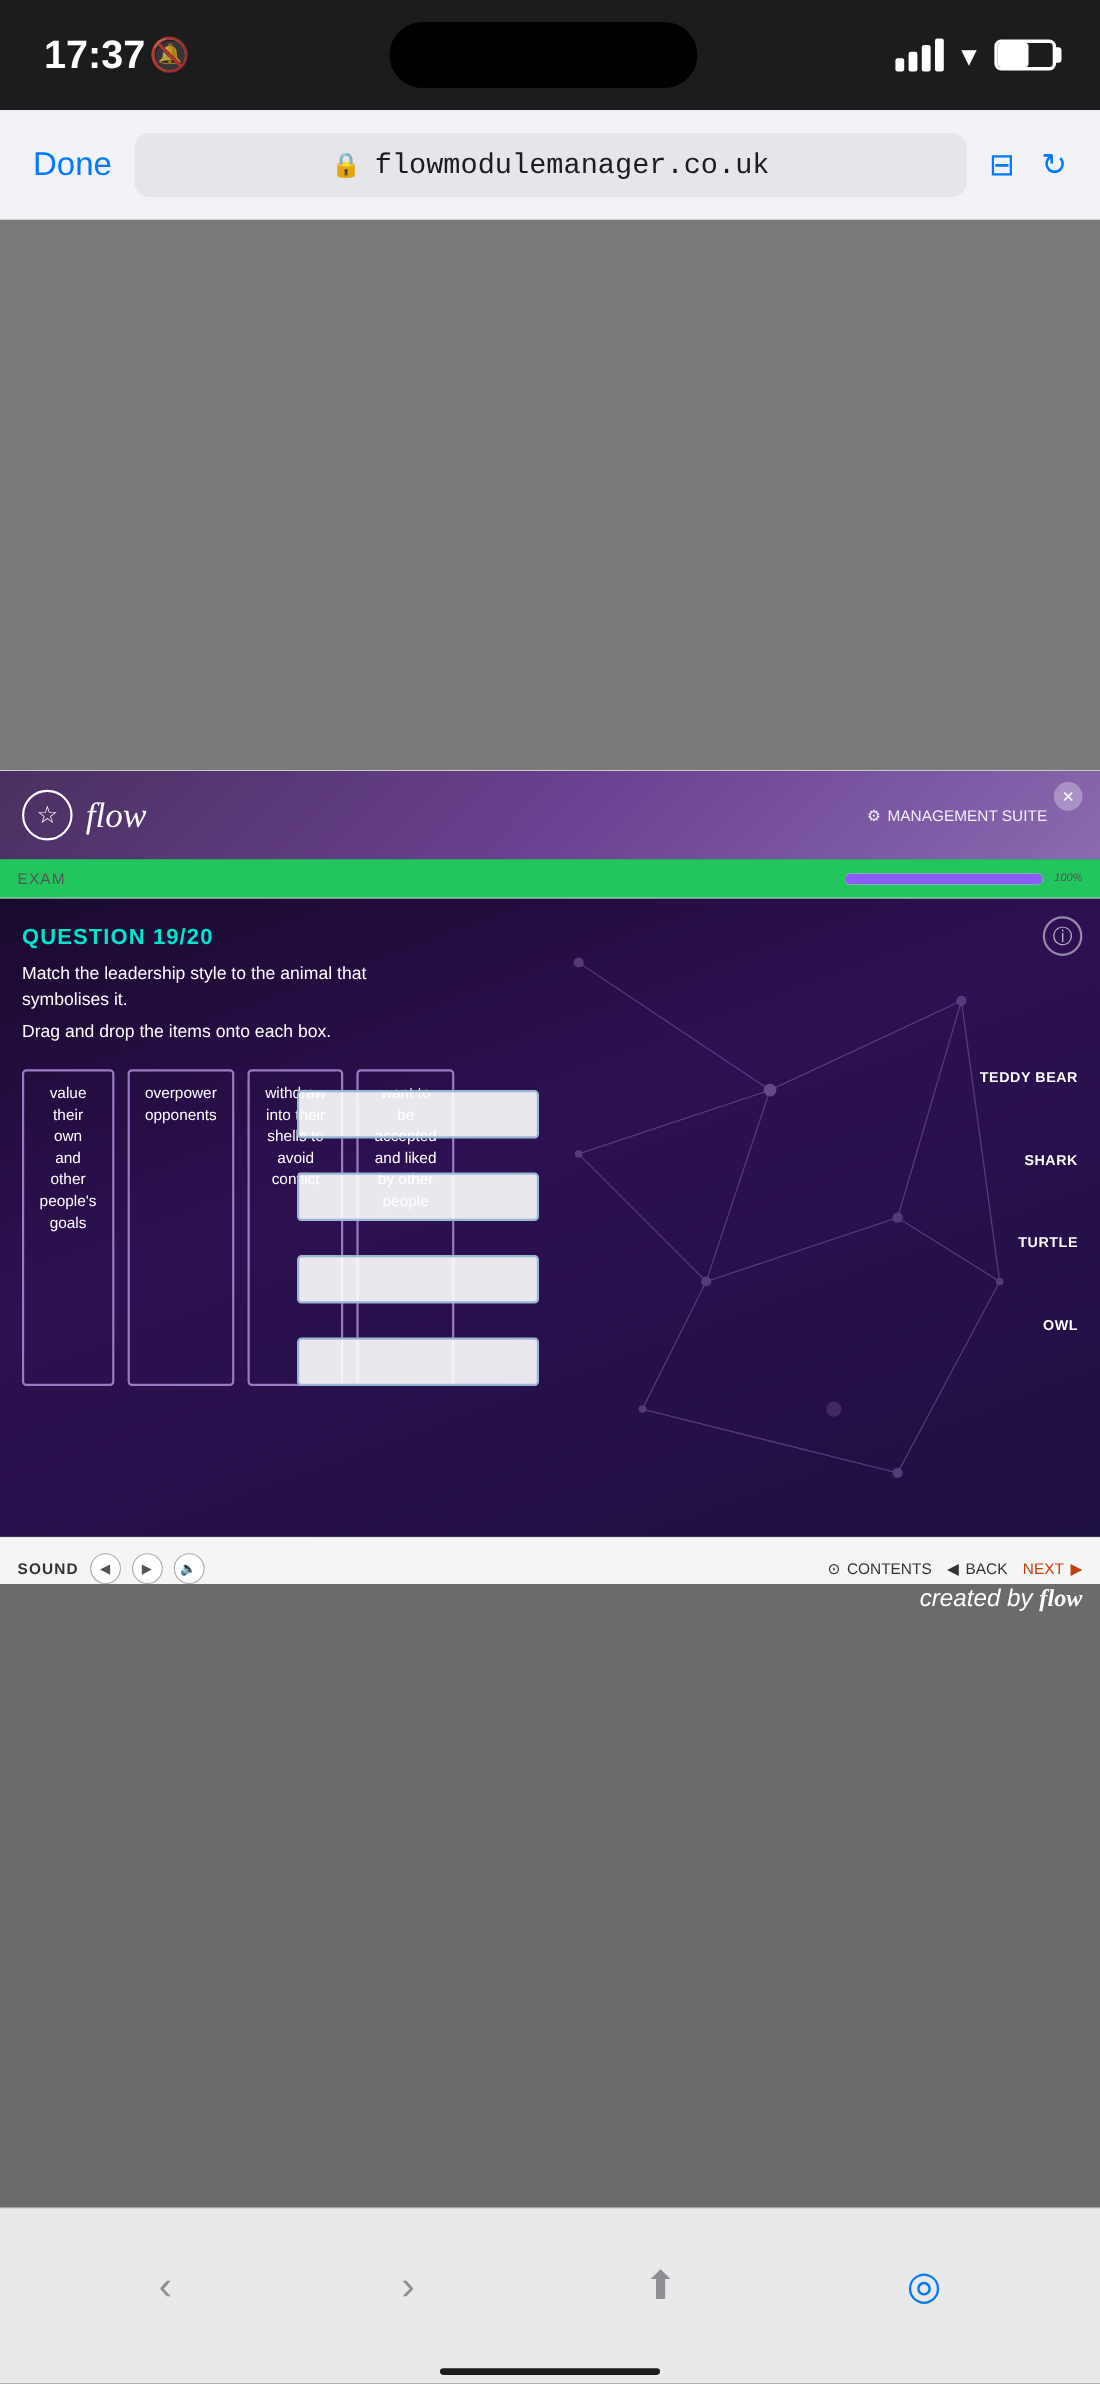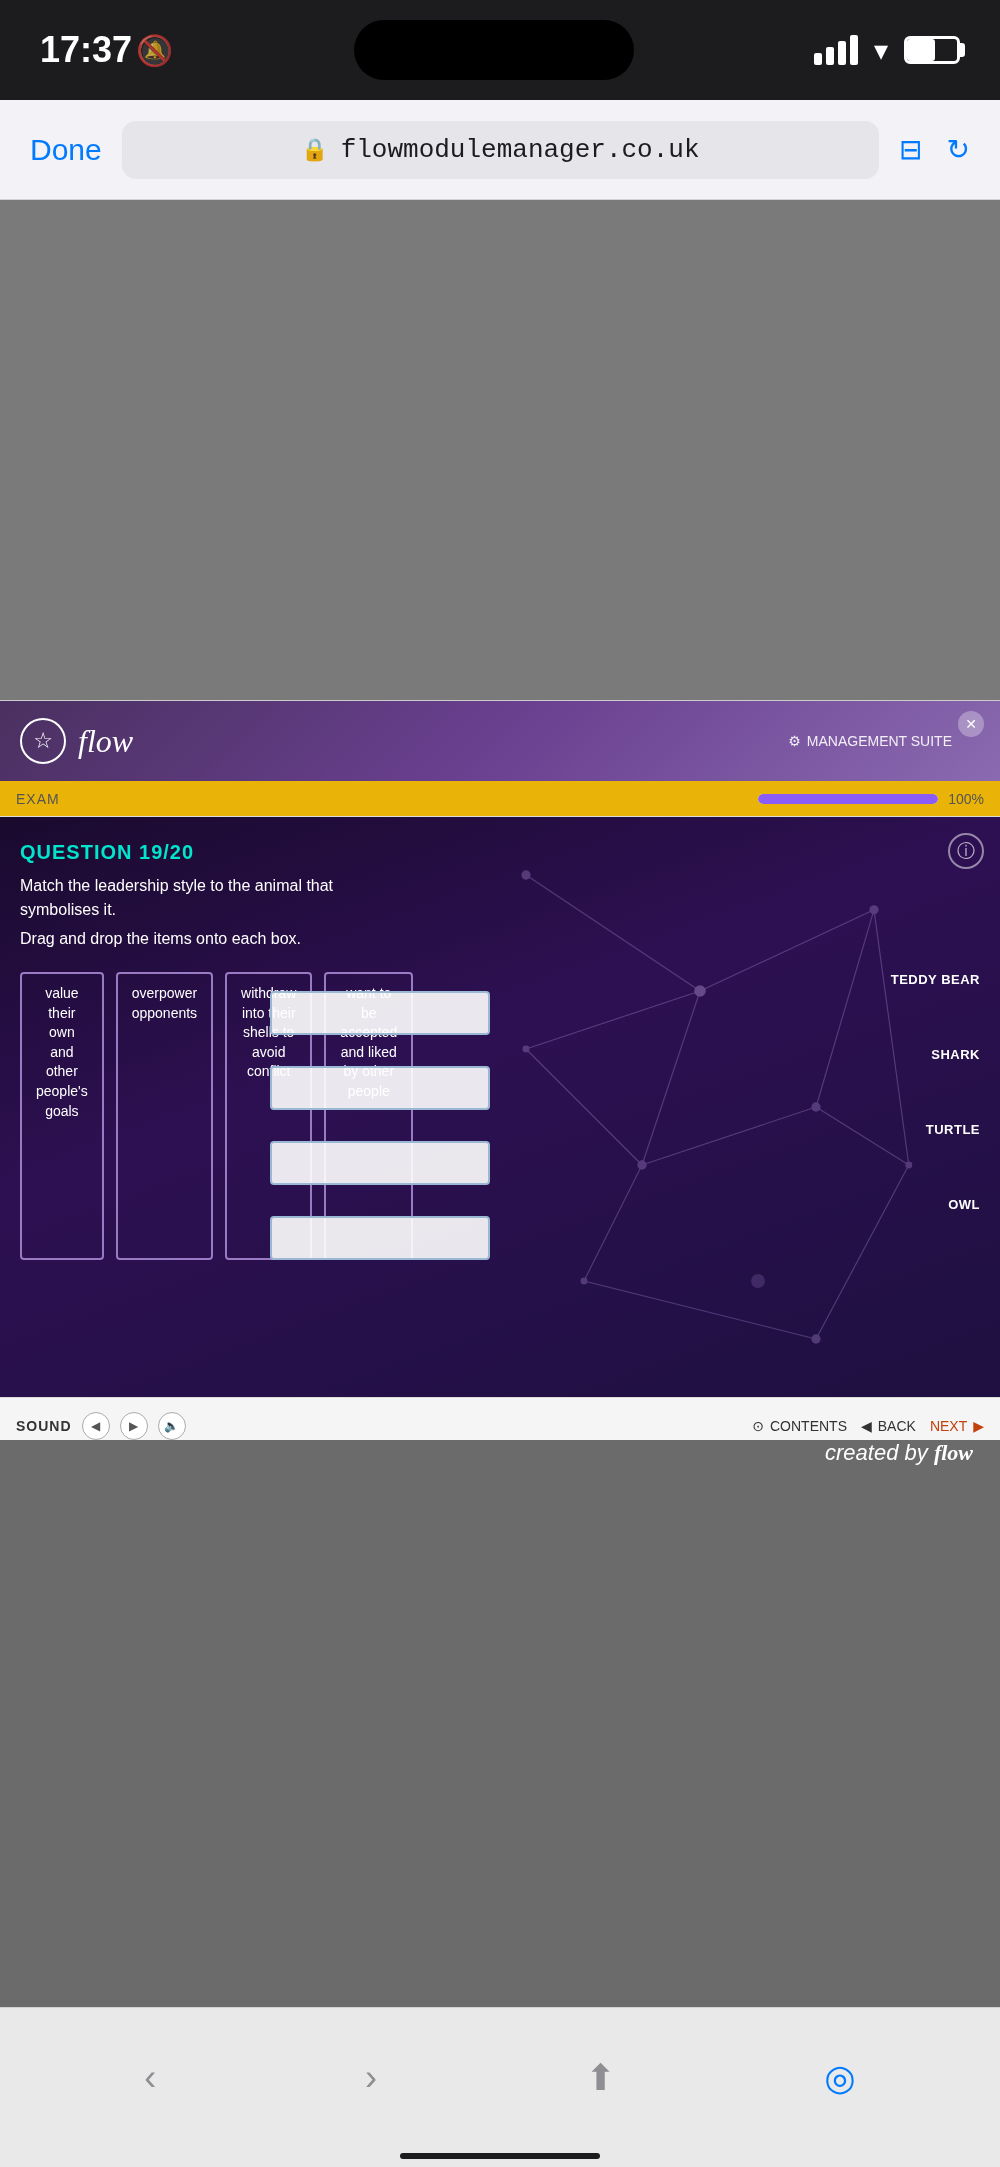--- a/index.html
+++ b/index.html
@@ -216,21 +216,21 @@
       border-radius: 50%;
       display: flex;
       align-items: center;
       justify-content: center;
       color: white;
       font-size: 14px;
     }
 
     
     .exam-bar {
-      background: #eab308;
+      background: #22c55e;
       height: 36px;
       display: flex;
       align-items: center;
       justify-content: space-between;
       padding: 0 16px;
       border-bottom: 1px solid #ddd;
     }
     .exam-label {
       font-size: 14px;
       color: #555;
@@ -248,22 +248,23 @@
       background: #ddd;
       border-radius: 5px;
       overflow: hidden;
     }
     .exam-progress-fill {
       height: 100%;
       background: #8b5cf6;
       border-radius: 5px;
     }
     .exam-percent {
-      font-size: 14px;
+      font-size: 10px;
       color: #555;
+      font-style: italic;
     }
 
     
     .quiz-area {
       background: linear-gradient(160deg, #1a0a2e 0%, #2d1052 40%, #1e1040 100%);
       padding: 24px 20px;
       position: relative;
       min-height: 580px;
       overflow: hidden;
     }
@@ -416,21 +417,21 @@
       color: #333;
       font-size: 14px;
       cursor: pointer;
     }
     .nav-btn.disabled { color: #c2410c; }
 
     
     .created-by {
       position: absolute;
       top: 1440px;
-      right: 27px;
+      right: 16px;
       color: white;
       font-size: 22px;
       font-style: italic;
     }
 
     
     .gray-bottom {
       position: absolute;
       top: 1480px;
       left: 0;

